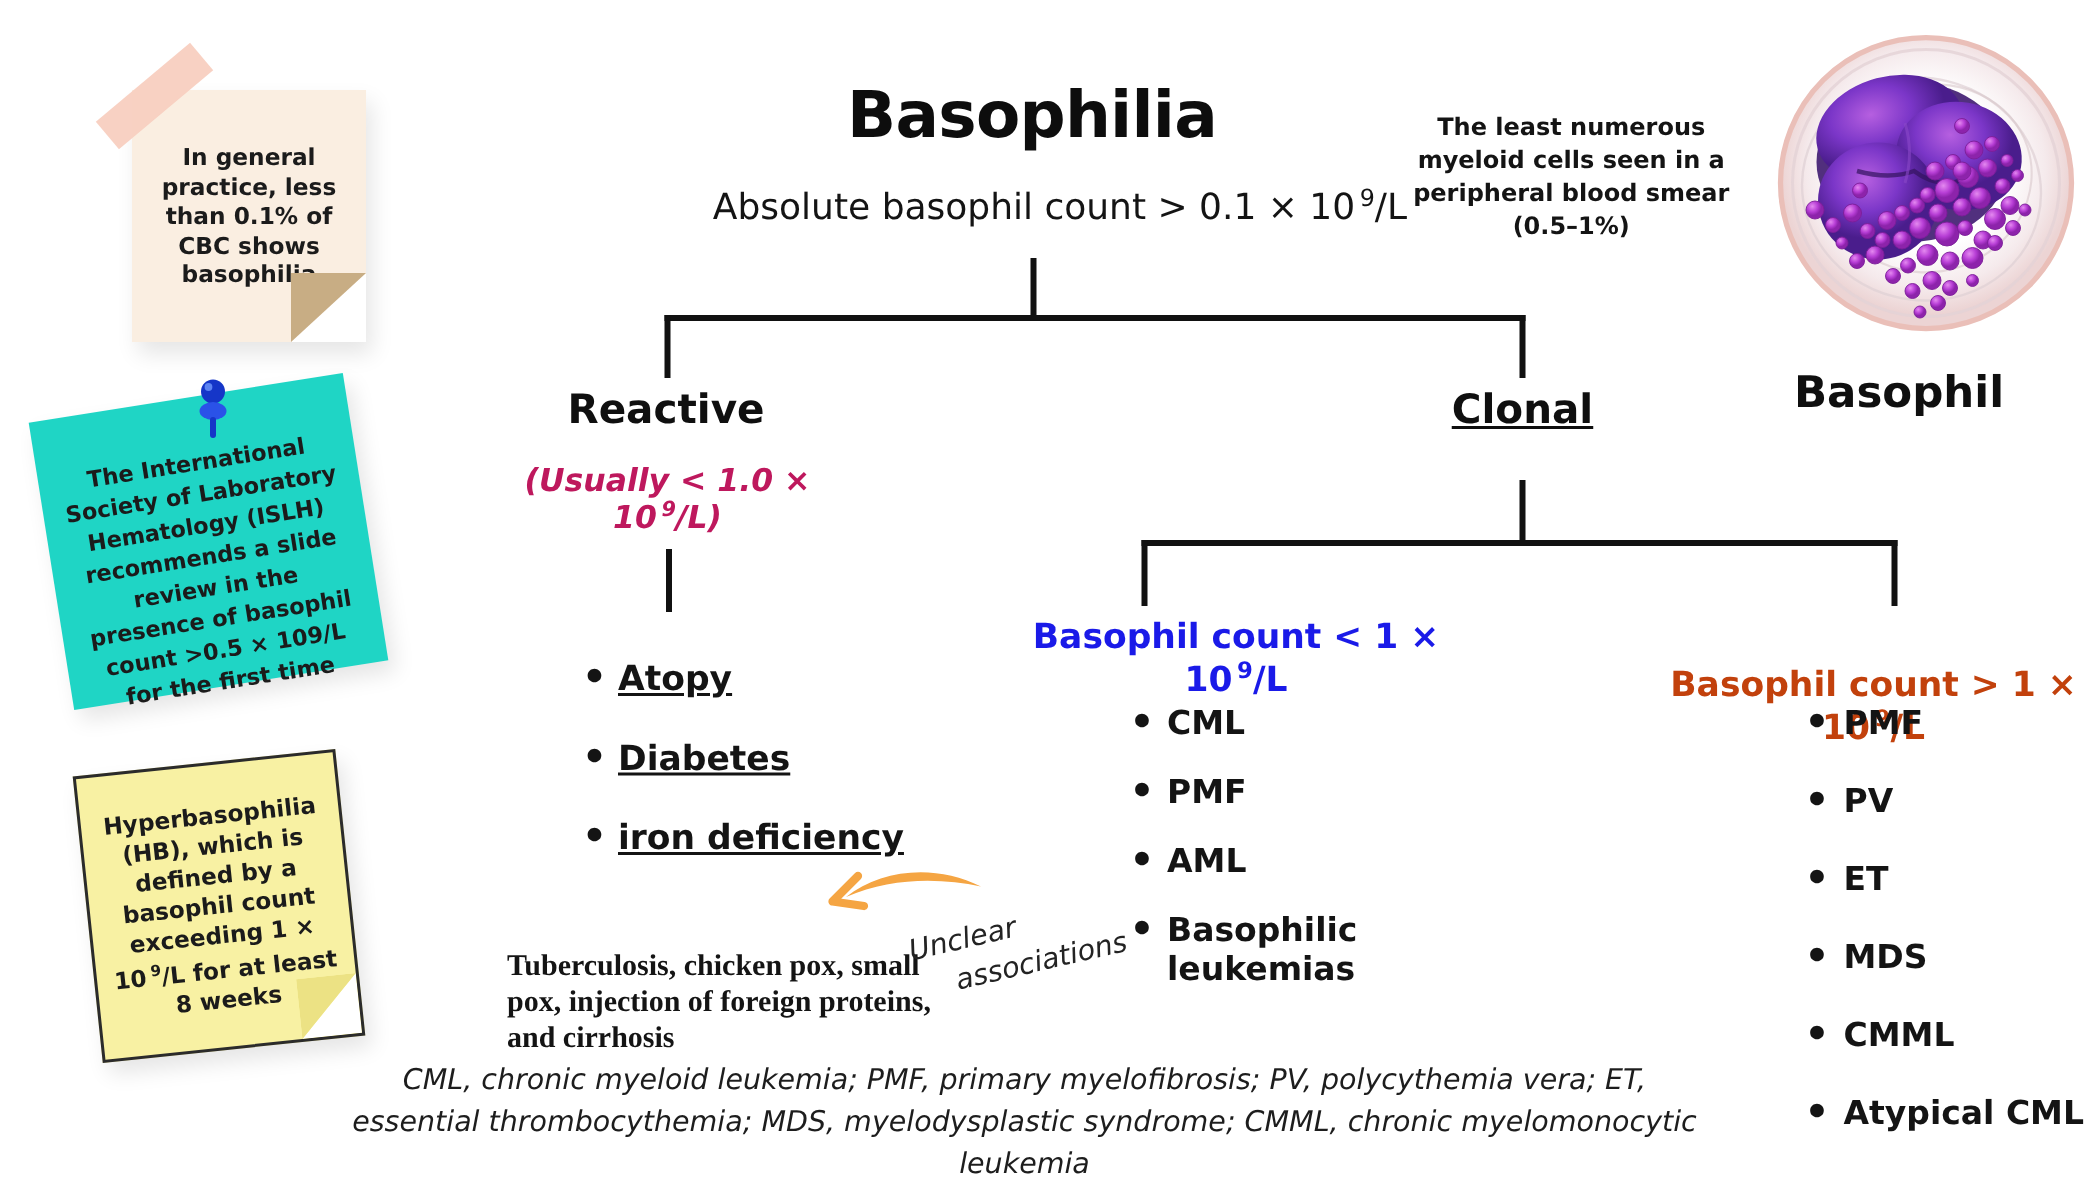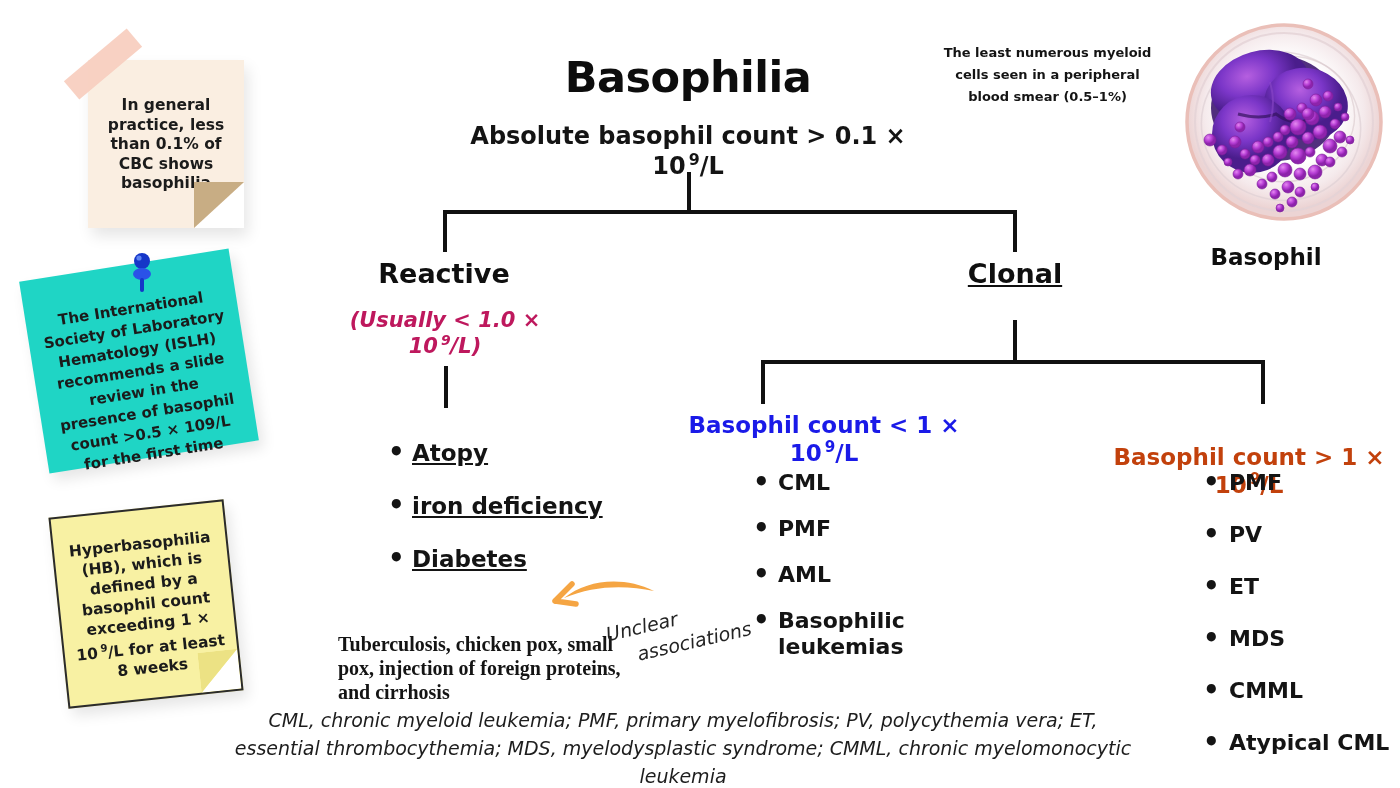--- a/index.html
+++ b/index.html
@@ -5,21 +5,21 @@
   html,body{margin:0;padding:0;background:#ffffff;}
   #canvas{
     position:relative;width:1400px;height:788px;background:#ffffff;overflow:hidden;
     font-family:"DejaVu Sans","Liberation Sans",sans-serif;color:#141414;
   }
   .abs{position:absolute;}
   .ctr{text-align:center;}
 
   
   .title{font-size:43px;font-weight:800;letter-spacing:-0.5px;color:#0d0d0d;}
-  .subtitle{font-size:24px;font-weight:700;color:#141414;}
+  .subtitle{font-size:24px;font-weight:400;color:#141414;text-align:right;}
   sup.s{font-size:0.66em;vertical-align:super;margin-left:3px;font-weight:inherit;}
 
   
   .ln{position:absolute;background:#111;}
 
   .branch-label{font-size:27px;font-weight:800;color:#0f0f0f;}
   .qualifier{font-size:21px;font-style:italic;font-weight:700;color:#be185d;}
   .blue-head{font-size:23px;font-weight:800;}
 
   
@@ -28,22 +28,22 @@
   ul.blist li:before{content:"\2022";position:absolute;left:0;top:0;font-size:26px;line-height:24px;}
   ul.l-react li{font-size:23px;padding-left:24px;margin-bottom:27px;text-decoration:underline;}
   ul.l-low  li{font-size:22px;padding-left:25px;margin-bottom:20px;}
   ul.l-high li{font-size:22px;padding-left:26px;margin-bottom:26px;}
 
   .unclear-block{font-size:20px;font-weight:700;line-height:24px;color:#141414;}
   .annot{font-size:19px;font-style:italic;font-weight:500;color:#232323;transform:rotate(-13deg);line-height:26px;}
   .annot .l2{display:block;margin-left:26px;}
 
   
-  .cell-caption{font-size:13px;font-weight:700;line-height:22px;color:#141414;}
-  .cell-label{font-size:23px;font-weight:800;color:#0f0f0f;}
+  .cell-caption{font-size:16px;font-weight:700;line-height:22px;color:#141414;margin-top:32px;}
+  .cell-label{font-size:29px;font-weight:800;color:#0f0f0f;}
 
   
   .legend{font-size:19px;font-style:italic;line-height:28px;color:#1d1d1d;}
 
   
   .note{position:absolute;box-shadow:4px 8px 14px rgba(0,0,0,0.10);}
   .note-text{font-weight:700;text-align:center;color:#1b1b1b;}
   .note-cream{width:156px;height:168px;}
   .note-cream .note-text{padding:36px 12px 0;font-size:15.5px;line-height:19.5px;}
   .tape{position:absolute;width:82px;height:24px;transform:rotate(-40deg);opacity:0.95;}
@@ -78,22 +78,22 @@
   <div class="ln" style="left:1261px;top:360px;width:4px;height:44px;"></div>
 
   <div class="abs ctr branch-label" style="left:344px;top:258px;width:200px;">Reactive</div>
 
   <div class="abs ctr qualifier" style="left:310px;top:308px;width:270px;">
     <span>(Usually &lt; 1.0 × 10</span><sup class="s">9</sup><span>/L)</span>
   </div>
 
   <ul class="abs blist l-react" style="left:388px;top:440px;width:260px;">
     <li>Atopy</li>
+    <li>Diabetes</li>
     <li>iron deficiency</li>
-    <li>Diabetes</li>
   </ul>
 
   <div class="abs unclear-block" style="left:338px;top:632px;width:300px;font-family:Liberation Serif, serif;">Tuberculosis, chicken pox, small pox, injection of foreign proteins, and cirrhosis</div>
 
   <svg class="abs" style="left:548px;top:574px;" width="112" height="40" viewBox="0 0 112 40">
     <path d="M106,17 C76,2 40,5 16,24 C46,11 78,11 106,17 Z" fill="#f5a543"></path>
     <path d="M24,10 L7,27 M7,27 L28,30" fill="none" stroke="#f5a543" stroke-width="5.5" stroke-linecap="round"></path>
   </svg>
 
   <div class="abs annot" style="left:607px;top:602px;width:170px;">

